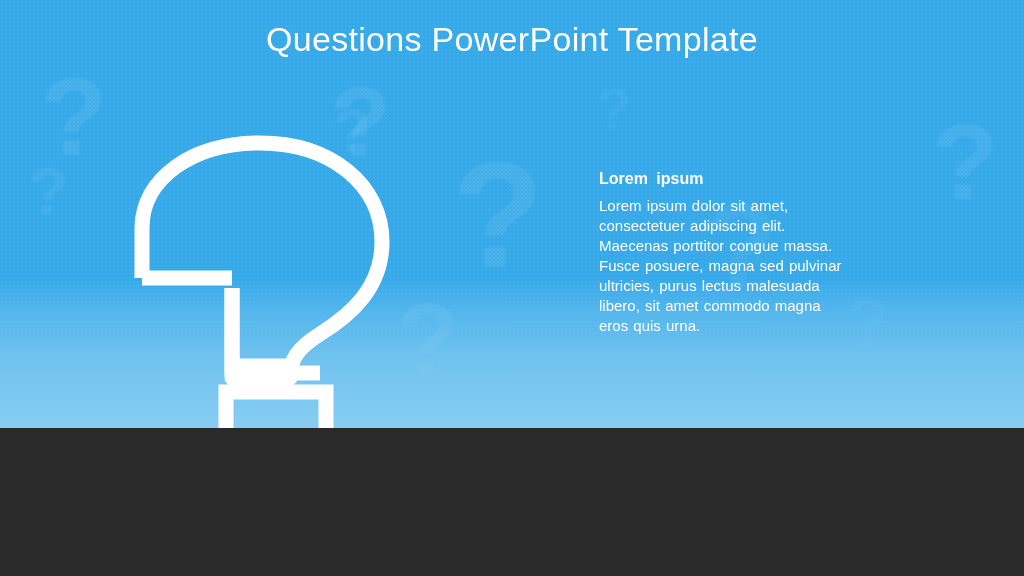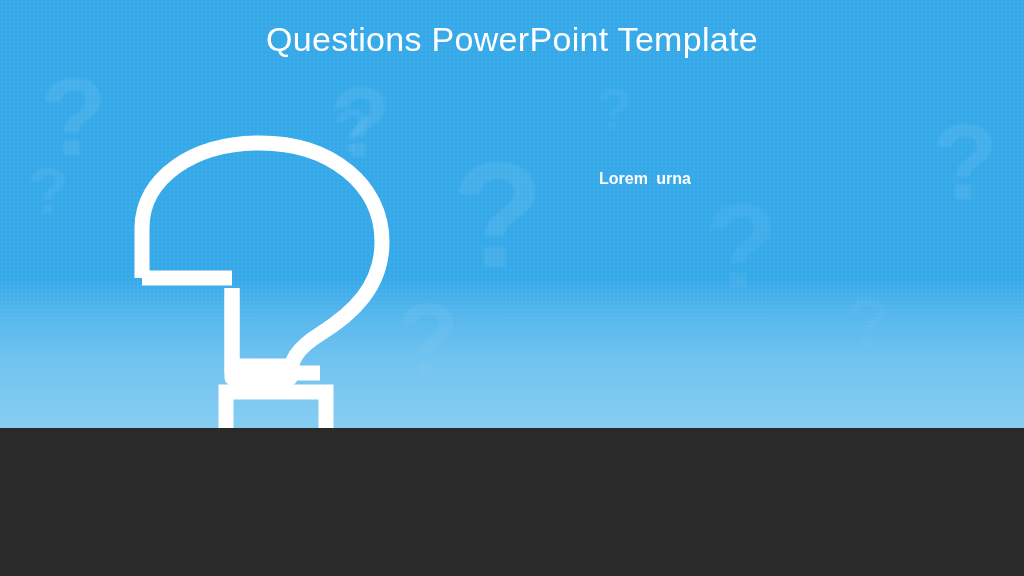--- a/index.html
+++ b/index.html
@@ -177,16 +177,17 @@
       <path d="M 22 148 L 112 148" fill="none" stroke="#ffffff" stroke-width="15" stroke-linecap="butt"></path>
 
       <path d="M 112 158 L 112 236 L 170 236 L 170 248" fill="none" stroke="#ffffff" stroke-width="15" stroke-linecap="butt" stroke-linejoin="miter"></path>
       <path d="M 105 243 L 200 243" fill="none" stroke="#ffffff" stroke-width="15" stroke-linecap="butt"></path>
 
       <rect x="106" y="262" width="100" height="86" fill="none" stroke="#ffffff" stroke-width="15"></rect>
     </svg>
   </div>
 
   <div id="textblock">
-    <div id="tb-heading">Lorem urna</div>
+    <div id="tb-heading">Lorem ipsum</div>
+    <div id="tb-body">Lorem ipsum dolor sit amet,<br>consectetuer adipiscing elit.<br>Maecenas porttitor congue massa.<br>Fusce posuere, magna sed pulvinar<br>ultricies, purus lectus malesuada<br>libero, sit amet commodo magna<br>eros quis urna.</div>
   </div>
 
 </div>
 
 </body></html>

